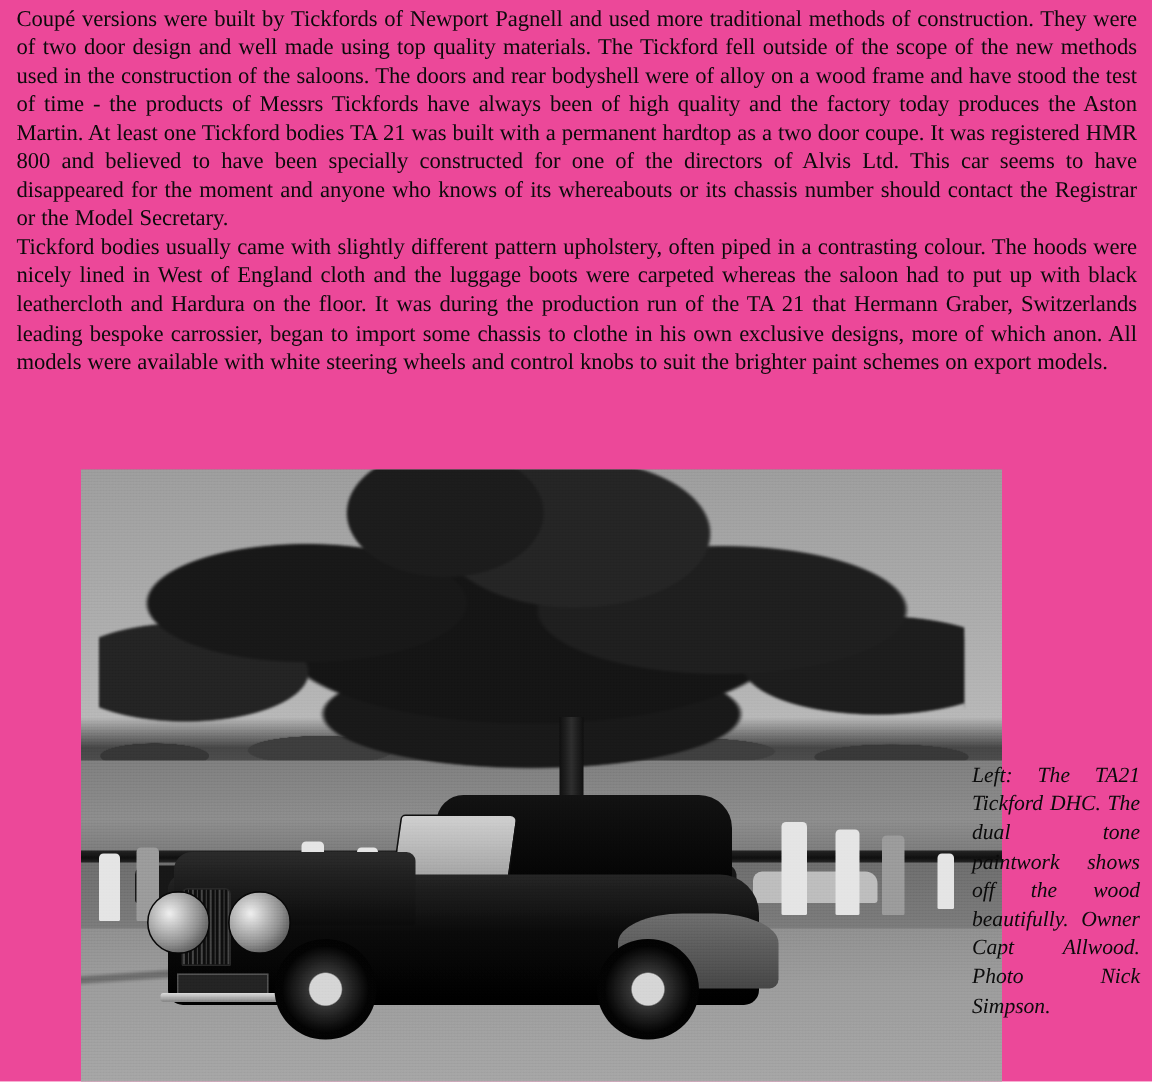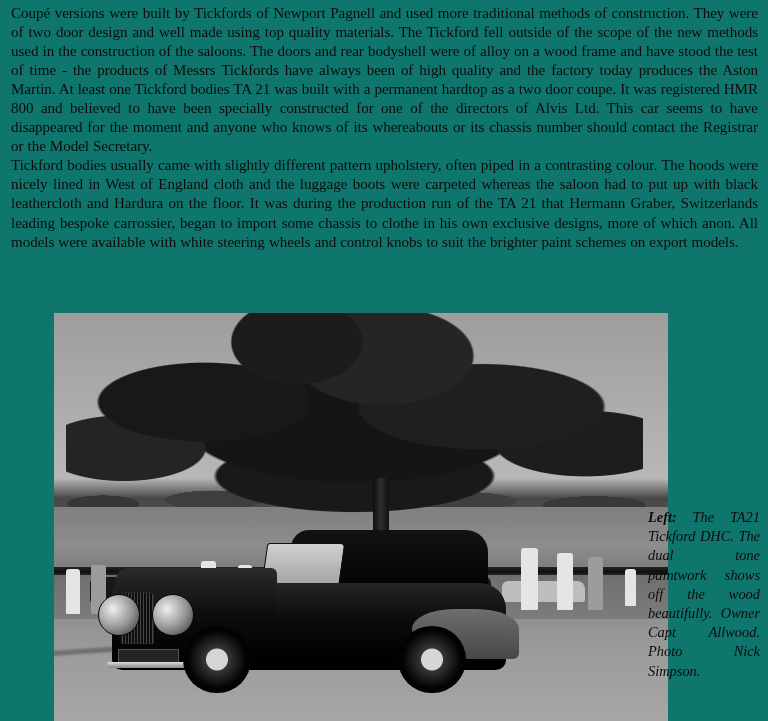--- a/index.html
+++ b/index.html
@@ -14,21 +14,21 @@
     overflow: hidden;
     font-family: "Liberation Serif", "DejaVu Serif", serif;
     color: #000000;
     -webkit-font-smoothing: antialiased;
   }
 
   
   .page {
     position: absolute;
     inset: 0;
-    background: #0f766e;
+    background: #ec4899;
   }
 
   
   .article {
     position: absolute;
     left: 11px;
     top: 4px;
     width: 747px;
   }
   .para {
@@ -294,21 +294,21 @@
     top: 508px;
     width: 112px;
     font-size: 14.4px;
     line-height: 19.2px;
     font-style: italic;
     text-align: justify;
     text-justify: inter-word;
     color: #0b0b0b;
   }
   .caption .lead {
-    font-weight: bold;
+    font-weight: normal;
     font-style: italic;
     margin-top: 40px;
   }
   .caption p { margin: 0; }
 </style>
 </head>
 <body>
 
 <div class="page">
 

